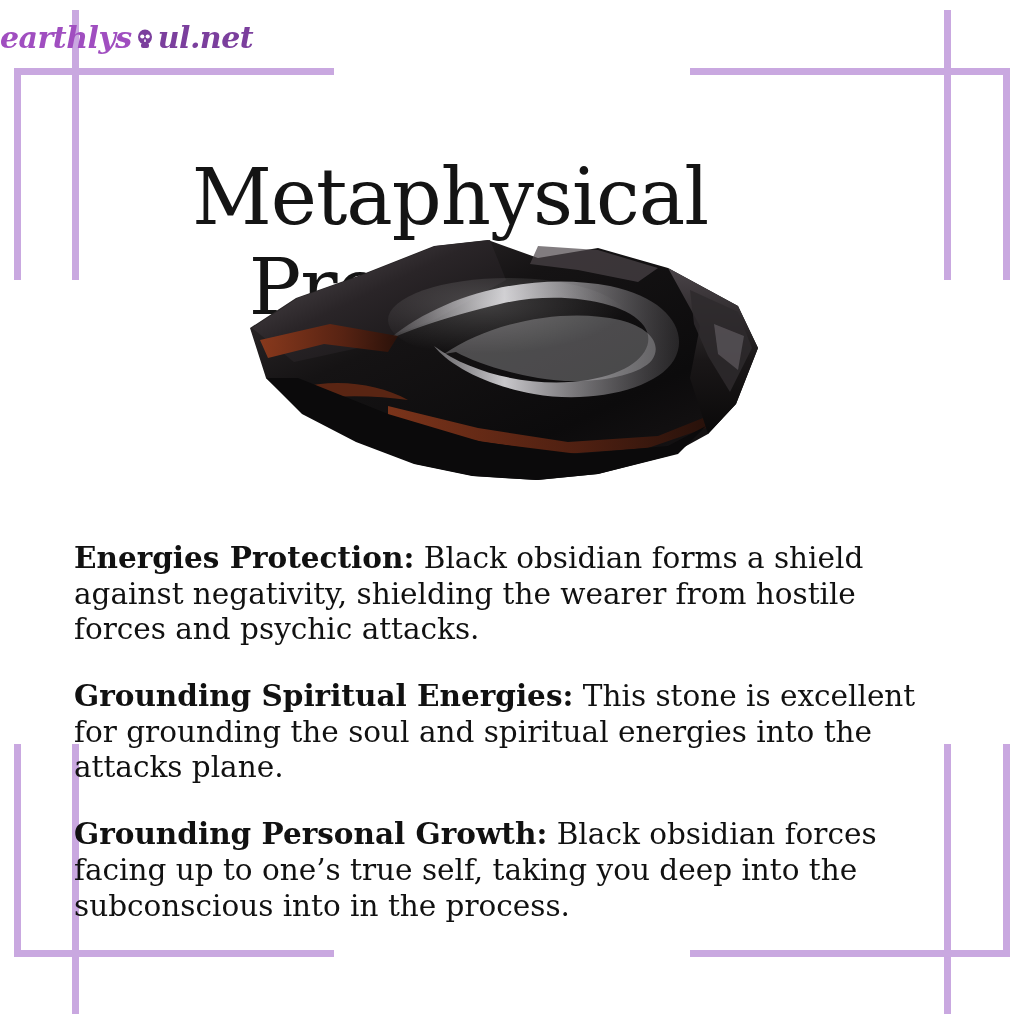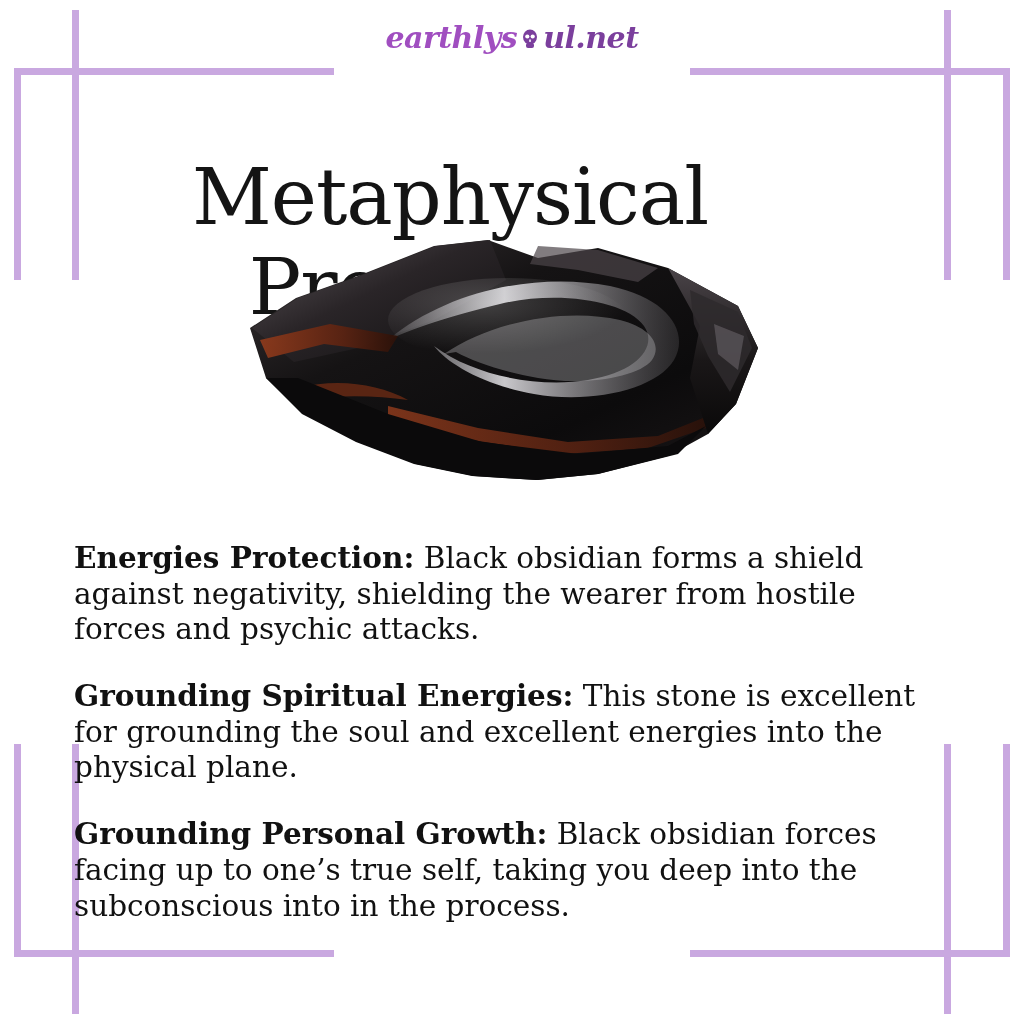--- a/index.html
+++ b/index.html
@@ -45,21 +45,20 @@
   .br-v { left: 944px; top: 744px; width: 7px;  height: 270px; }
   .br-h { left: 690px; top: 950px; width: 320px; height: 7px; }
   .br-v2 { left: 1003px; top: 744px; width: 7px; height: 213px; }
 
   
   .brand {
     position: absolute;
     top: 20px;
     left: 0;
     width: 1024px;
-    text-align: center;
     font-family: "DejaVu Serif", serif;
     font-style: italic;
     font-weight: bold;
     font-size: 30px;
     letter-spacing: -0.5px;
     color: #8e44ad;
     white-space: nowrap;
   }
   .brand .seg-a { color: #a04ec0; }
   .brand .seg-b { color: #7b3f9d; }
@@ -202,17 +201,17 @@
 
       <path d="M60,150 L150,186 L244,214 L340,226 L430,218 L468,198 L440,226 L360,246 L298,252 L234,248 L176,236 L118,214 L64,186 L28,150 Z" fill="#0b0a0b"></path>
 
       <ellipse cx="270" cy="92" rx="120" ry="42" fill="url(#gGloss)" opacity="0.35"></ellipse>
       <path d="M300,18 L360,22 L420,40 L400,54 L340,42 L292,36 Z" fill="#4b4549" opacity="0.7"></path>
     </svg>
   </div>
 
   <div class="body-text">
     <p class="para"><span class="lead">Energies Protection:</span><span> Black obsidian forms a shield against negativity, shielding the wearer from hostile forces and psychic attacks.</span></p>
-    <p class="para"><span class="lead">Grounding Spiritual Energies:</span><span> This stone is excellent for grounding the soul and excellent energies into the physical plane.</span></p>
+    <p class="para"><span class="lead">Grounding Spiritual Energies:</span><span> This stone is excellent for grounding the soul and spiritual energies into the attacks plane.</span></p>
     <p class="para"><span class="lead">Grounding Personal Growth:</span><span> Black obsidian forces facing up to one’s true self, taking you deep into the subconscious into in the process.</span></p>
   </div>
 
 </div>
 
 </body></html>

